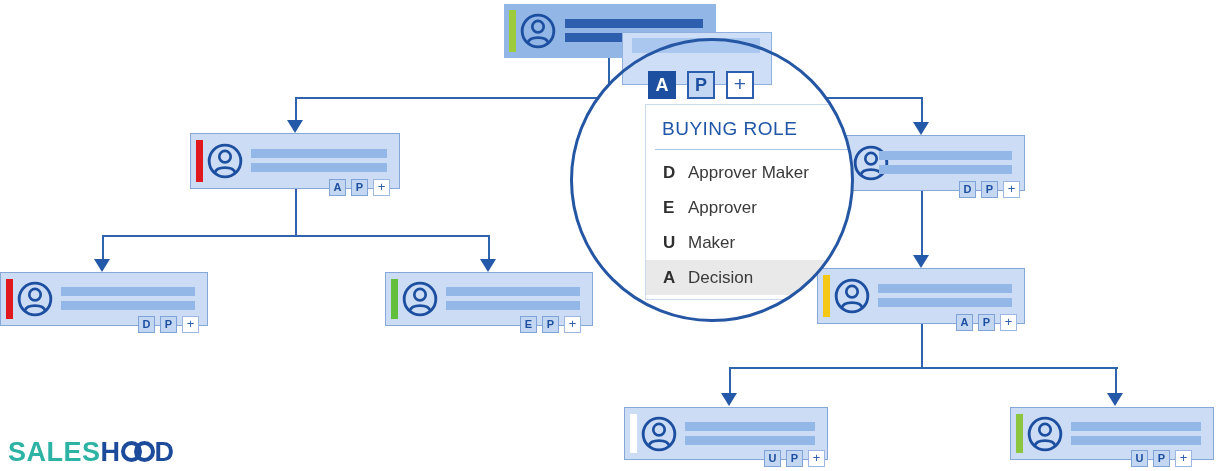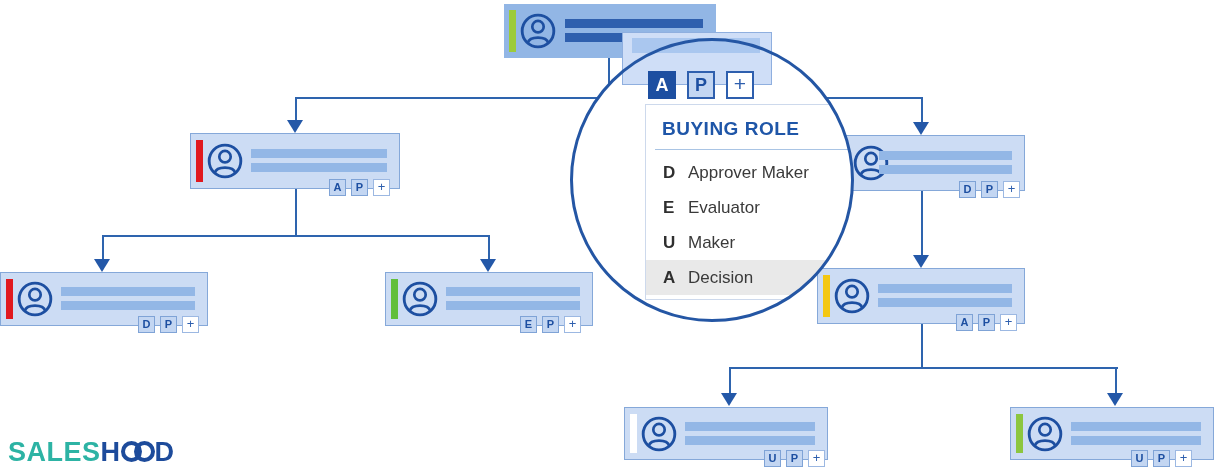--- a/index.html
+++ b/index.html
@@ -35,21 +35,21 @@
             border:1px solid #8fafdf;box-sizing:border-box;z-index:5;}
   .fragment .fbar{position:absolute;left:9px;top:5px;width:128px;height:15px;background:#aac7ef;}
   .bigbadges{position:absolute;left:648px;top:71px;display:flex;gap:11px;z-index:5;}
   .bigbadge{width:28px;height:28px;box-sizing:border-box;background:#c3d6f2;border:2px solid #2e5fae;
             color:#1d4fa1;font-weight:bold;font-size:18px;line-height:24px;text-align:center;}
   .bigbadge.active{background:#1d4fa1;border-color:#1d4fa1;color:#ffffff;}
   .bigbadge.plus{background:#ffffff;color:#2e5fae;font-weight:normal;font-size:21px;line-height:22px;}
 
   .panel{position:absolute;left:74px;top:65px;width:212px;height:196px;background:#ffffff;
          border:1px solid #cdd9ec;box-sizing:border-box;}
-  .panel-title{margin:13px 0 0 16px;font-size:19px;font-weight:bold;color:#1f56a8;letter-spacing:0.5px;}
+  .panel-title{margin:13px 0 0 16px;font-size:19px;font-weight:normal;color:#1f56a8;letter-spacing:0.5px;}
   .panel-divider{margin:9px 0 0 9px;height:1px;background:#a9c4e4;}
   .roles{margin-top:5px;}
   .role-row{height:35px;display:flex;align-items:center;padding-left:17px;font-size:17px;color:#3a3a3a;}
   .role-row .key{width:25px;font-weight:bold;color:#2f2f2f;}
   .role-row.highlight{background:#e9e9e9;}
 
   
   .logo{position:absolute;left:8px;top:437px;font-size:27px;font-weight:bold;letter-spacing:0.5px;z-index:2;text-align:center;}
   .logo .sales{color:#2db3a4;} .logo .blue{color:#1d4b9b;}
   .ring{display:inline-block;width:13px;height:13px;border:4px solid #1d4b9b;border-radius:50%;
@@ -211,21 +211,21 @@
     <div class="panel">
       <div class="panel-title">BUYING ROLE</div>
       <div class="panel-divider"></div>
       <div class="roles">
         <div class="role-row">
           <span class="key">D</span>
           <span>Approver Maker</span>
         </div>
         <div class="role-row">
           <span class="key">E</span>
-          <span>Evaluator</span>
+          <span>Approver</span>
         </div>
         <div class="role-row">
           <span class="key">U</span>
           <span>Maker</span>
         </div>
         <div class="role-row highlight">
           <span class="key">A</span>
           <span>Decision</span>
         </div>
       </div>

